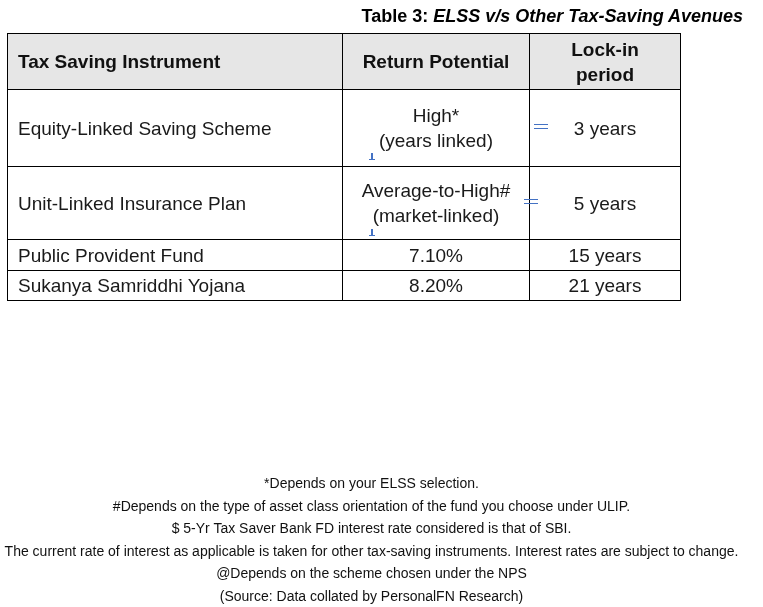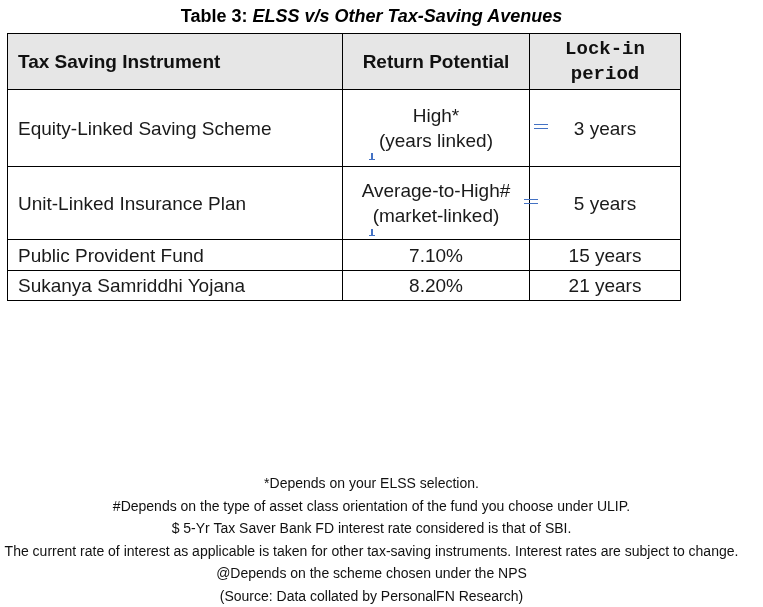--- a/index.html
+++ b/index.html
@@ -1,21 +1,21 @@
 <!DOCTYPE html>
 <html><head>
 <meta charset="utf-8">
 <style>
   html, body { margin: 0; padding: 0; background: #ffffff; }
   body {
     width: 763px; height: 607px; position: relative; overflow: hidden;
     font-family: "Liberation Sans", "DejaVu Sans", sans-serif; color: #1a1a1a;
   }
   .title {
-    position: absolute; left: 0; top: 5px; width: 743px; text-align: center;
+    position: absolute; left: 0; top: 5px; width: 743px; text-align: right;
     font-size: 18px; font-weight: bold; line-height: 22px; color: #000;
   }
   .title .it { font-style: italic; }
   table.main {
     position: absolute; left: 7px; top: 33px;
     border-collapse: collapse; table-layout: fixed;
     width: 673px;
   }
   table.main td, table.main th {
     border: 1.5px solid #000; padding: 0; vertical-align: middle;
@@ -55,21 +55,21 @@
 <table class="main">
   <colgroup>
     <col style="width:335px">
     <col style="width:187px">
     <col style="width:151px">
   </colgroup>
   <tbody>
       <tr style="height:56px">
     <th class="c1">Tax Saving Instrument</th>
     <th class="c2">Return Potential</th>
-    <th class="c3" style="padding:0 22px;font-family:Liberation Mono, monospace;"><span>Lock-in period</span></th>
+    <th class="c3" style="padding:0 22px;"><span>Lock-in period</span></th>
   </tr>
   <tr style="height:77px">
     <td class="c1">Equity-Linked Saving Scheme</td>
     <td class="c2">
       <div>High*</div>
       <div>(years linked)</div>
       <span class="mark-anchor"></span>
     </td>
     <td class="c3">
       <span class="mark-eq"></span>

